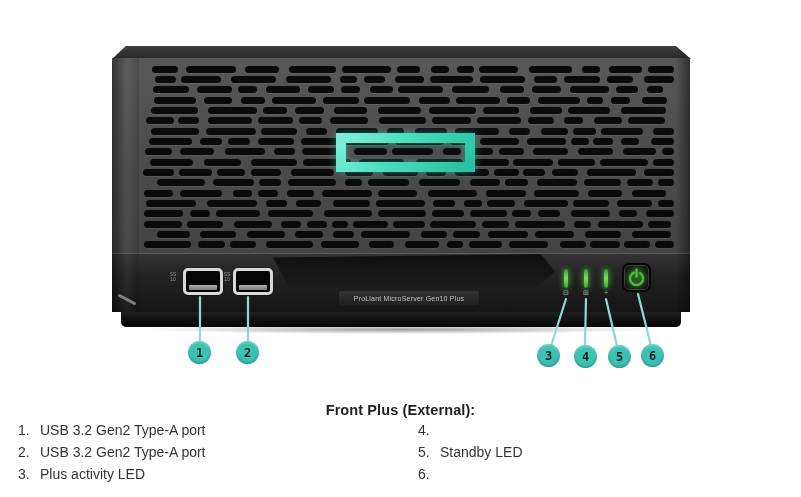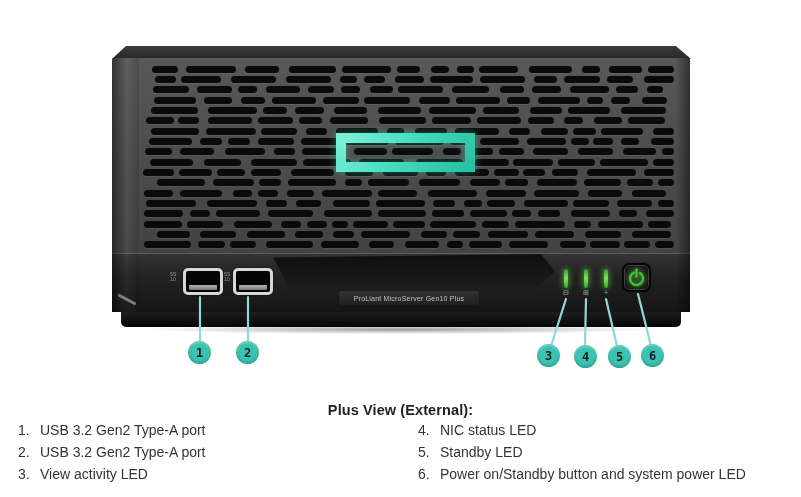--- a/index.html
+++ b/index.html
@@ -375,45 +375,43 @@
     </g>
   </svg>
 
   <div class="callout" style="left:188px; top:341px;">1</div>
   <div class="callout" style="left:236px; top:341px;">2</div>
   <div class="callout" style="left:537px; top:344px;">3</div>
   <div class="callout" style="left:574px; top:345px;">4</div>
   <div class="callout" style="left:608px; top:345px;">5</div>
   <div class="callout" style="left:641px; top:344px;">6</div>
 
-  <div class="caption-title">Plus View (External):</div>
+  <div class="caption-title">Front Plus (External):</div>
 
   <ul class="legend legend-left">
     <li class="legend-item">
       <span class="num">1.</span>
       <span>USB 3.2 Gen2 Type-A port</span>
     </li>
     <li class="legend-item">
       <span class="num">2.</span>
       <span>USB 3.2 Gen2 Type-A port</span>
     </li>
     <li class="legend-item">
       <span class="num">3.</span>
-      <span>View activity LED</span>
+      <span>Plus activity LED</span>
     </li>
   </ul>
 
   <ul class="legend legend-right">
     <li class="legend-item">
       <span class="num">4.</span>
-      <span>NIC status LED</span>
     </li>
     <li class="legend-item">
       <span class="num">5.</span>
       <span>Standby LED</span>
     </li>
     <li class="legend-item">
       <span class="num">6.</span>
-      <span>Power on/Standby button and system power LED</span>
     </li>
   </ul>
 
 </div>
 
 </body></html>

